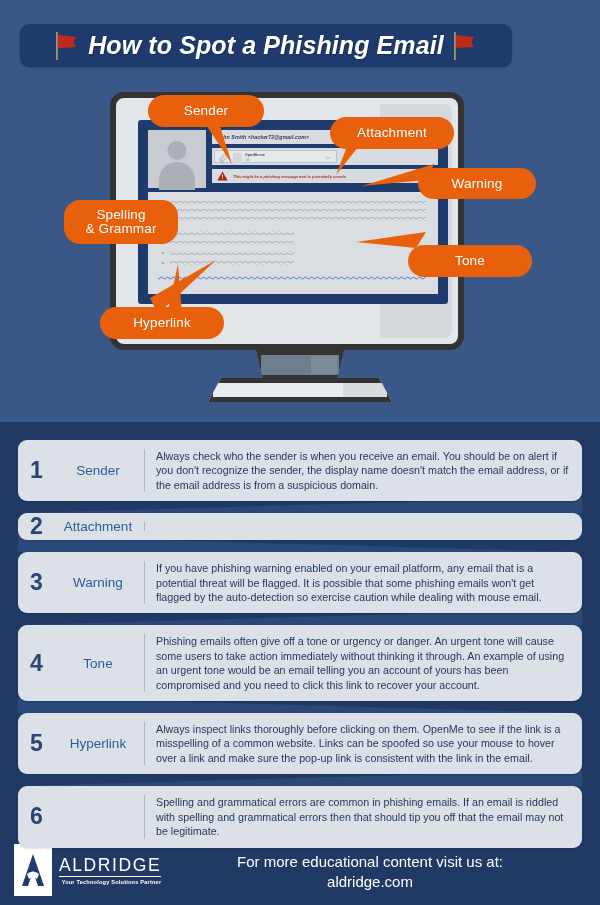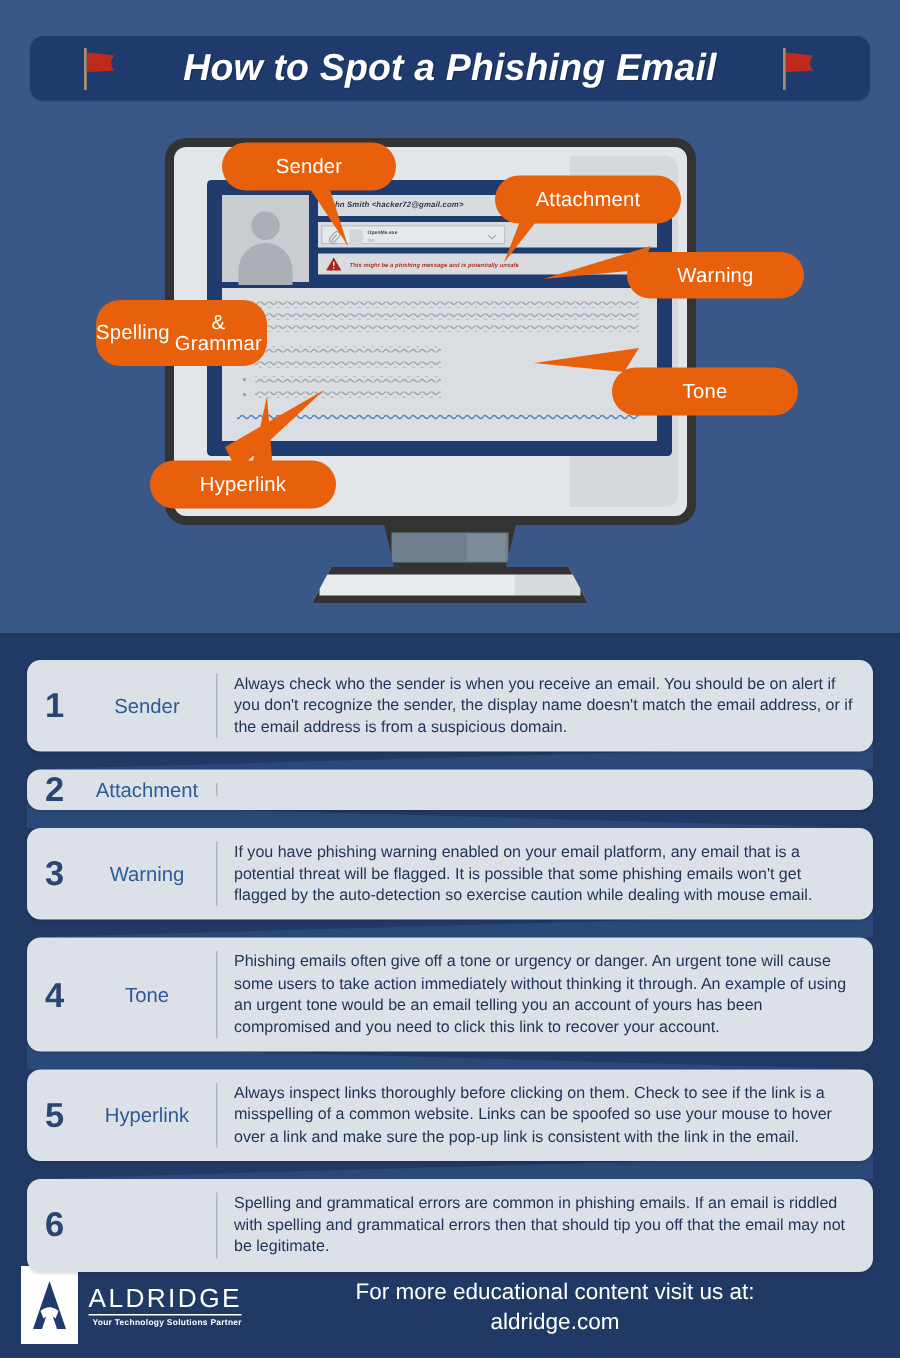--- a/index.html
+++ b/index.html
@@ -10,21 +10,21 @@
     overflow:hidden;
     position:relative;
   }
 
   
   #bg-top{position:absolute;left:0;top:0;width:600px;height:422px;background:#3A5887;}
   #bg-bottom{position:absolute;left:0;top:422px;width:600px;height:483px;background:#203A65;}
 
   
   #header-bar{
-    position:absolute;left:20px;top:24px;width:560px;height:43px;
+    position:absolute;left:20px;top:24px;width:492px;height:43px;
     background:#1F3B6E;border-radius:9px;
     display:flex;align-items:center;justify-content:center;
     box-shadow:0 1px 2px rgba(0,0,0,.18);
   }
   #header-title{
     color:#ffffff;font-size:25px;font-weight:bold;font-style:italic;
     letter-spacing:.1px;white-space:nowrap;
     text-shadow:1px 1px 0 rgba(0,0,0,.22);
   }
   .flag{position:absolute;top:50%;transform:translateY(-50%);width:34px;height:30px;}
@@ -90,21 +90,21 @@
     position:absolute;background:#E8600C;color:#ffffff;border-radius:16px;
     display:flex;align-items:center;justify-content:center;text-align:center;
     font-size:13.5px;line-height:14px;letter-spacing:.15px;
   }
 
   #co-sender{left:148px;top:95px;width:116px;height:32px;}
   #co-attachment{left:330px;top:117px;width:124px;height:32px;}
   #co-warning{left:418px;top:168px;width:118px;height:31px;}
   #co-tone{left:408px;top:245px;width:124px;height:32px;}
   #co-hyperlink{left:100px;top:307px;width:124px;height:32px;}
-  #co-spelling{left:64px;top:200px;width:114px;height:44px;}
+  #co-spelling{left:64px;top:200px;width:114px;height:44px;flex-direction:column;}
 
   
   #rows{position:absolute;left:18px;top:440px;width:564px;}
   .row-wrap{position:relative;margin-bottom:12px;}
   .ribbon{position:absolute;left:0;width:100%;height:16px;top:-16px;z-index:0;}
   .card{
     position:relative;z-index:1;display:flex;align-items:stretch;
     background:#DCE1E8;border-radius:9px;overflow:hidden;
     box-shadow:0 1px 2px rgba(0,0,0,.12);
   }
@@ -311,21 +311,21 @@
   <div class="row-wrap">
     <svg class="ribbon" viewBox="0 0 564 16" preserveAspectRatio="none">
       <path d="M0 0 L564 16 L0 16 Z" fill="#2A4878"></path>
     </svg>
     <div class="card">
       <div class="card-left">
         <div class="num">5</div>
         <div class="lbl">Hyperlink</div>
       </div>
       <div class="divider"></div>
-      <div class="desc">Always inspect links thoroughly before clicking on them. Check to see if the link is a misspelling of a common website. Links can be spoofed so use your mouse to hover over a link and make sure the pop-up link is consistent with the link in the email.</div>
+      <div class="desc">Always inspect links thoroughly before clicking on them. OpenMe to see if the link is a misspelling of a common website. Links can be spoofed so use your mouse to hover over a link and make sure the pop-up link is consistent with the link in the email.</div>
     </div>
   </div>
 
   <div class="row-wrap">
     <svg class="ribbon" viewBox="0 0 564 16" preserveAspectRatio="none">
       <path d="M0 16 L564 0 L564 16 Z" fill="#2A4878"></path>
     </svg>
     <div class="card">
       <div class="card-left">
         <div class="num">6</div>

